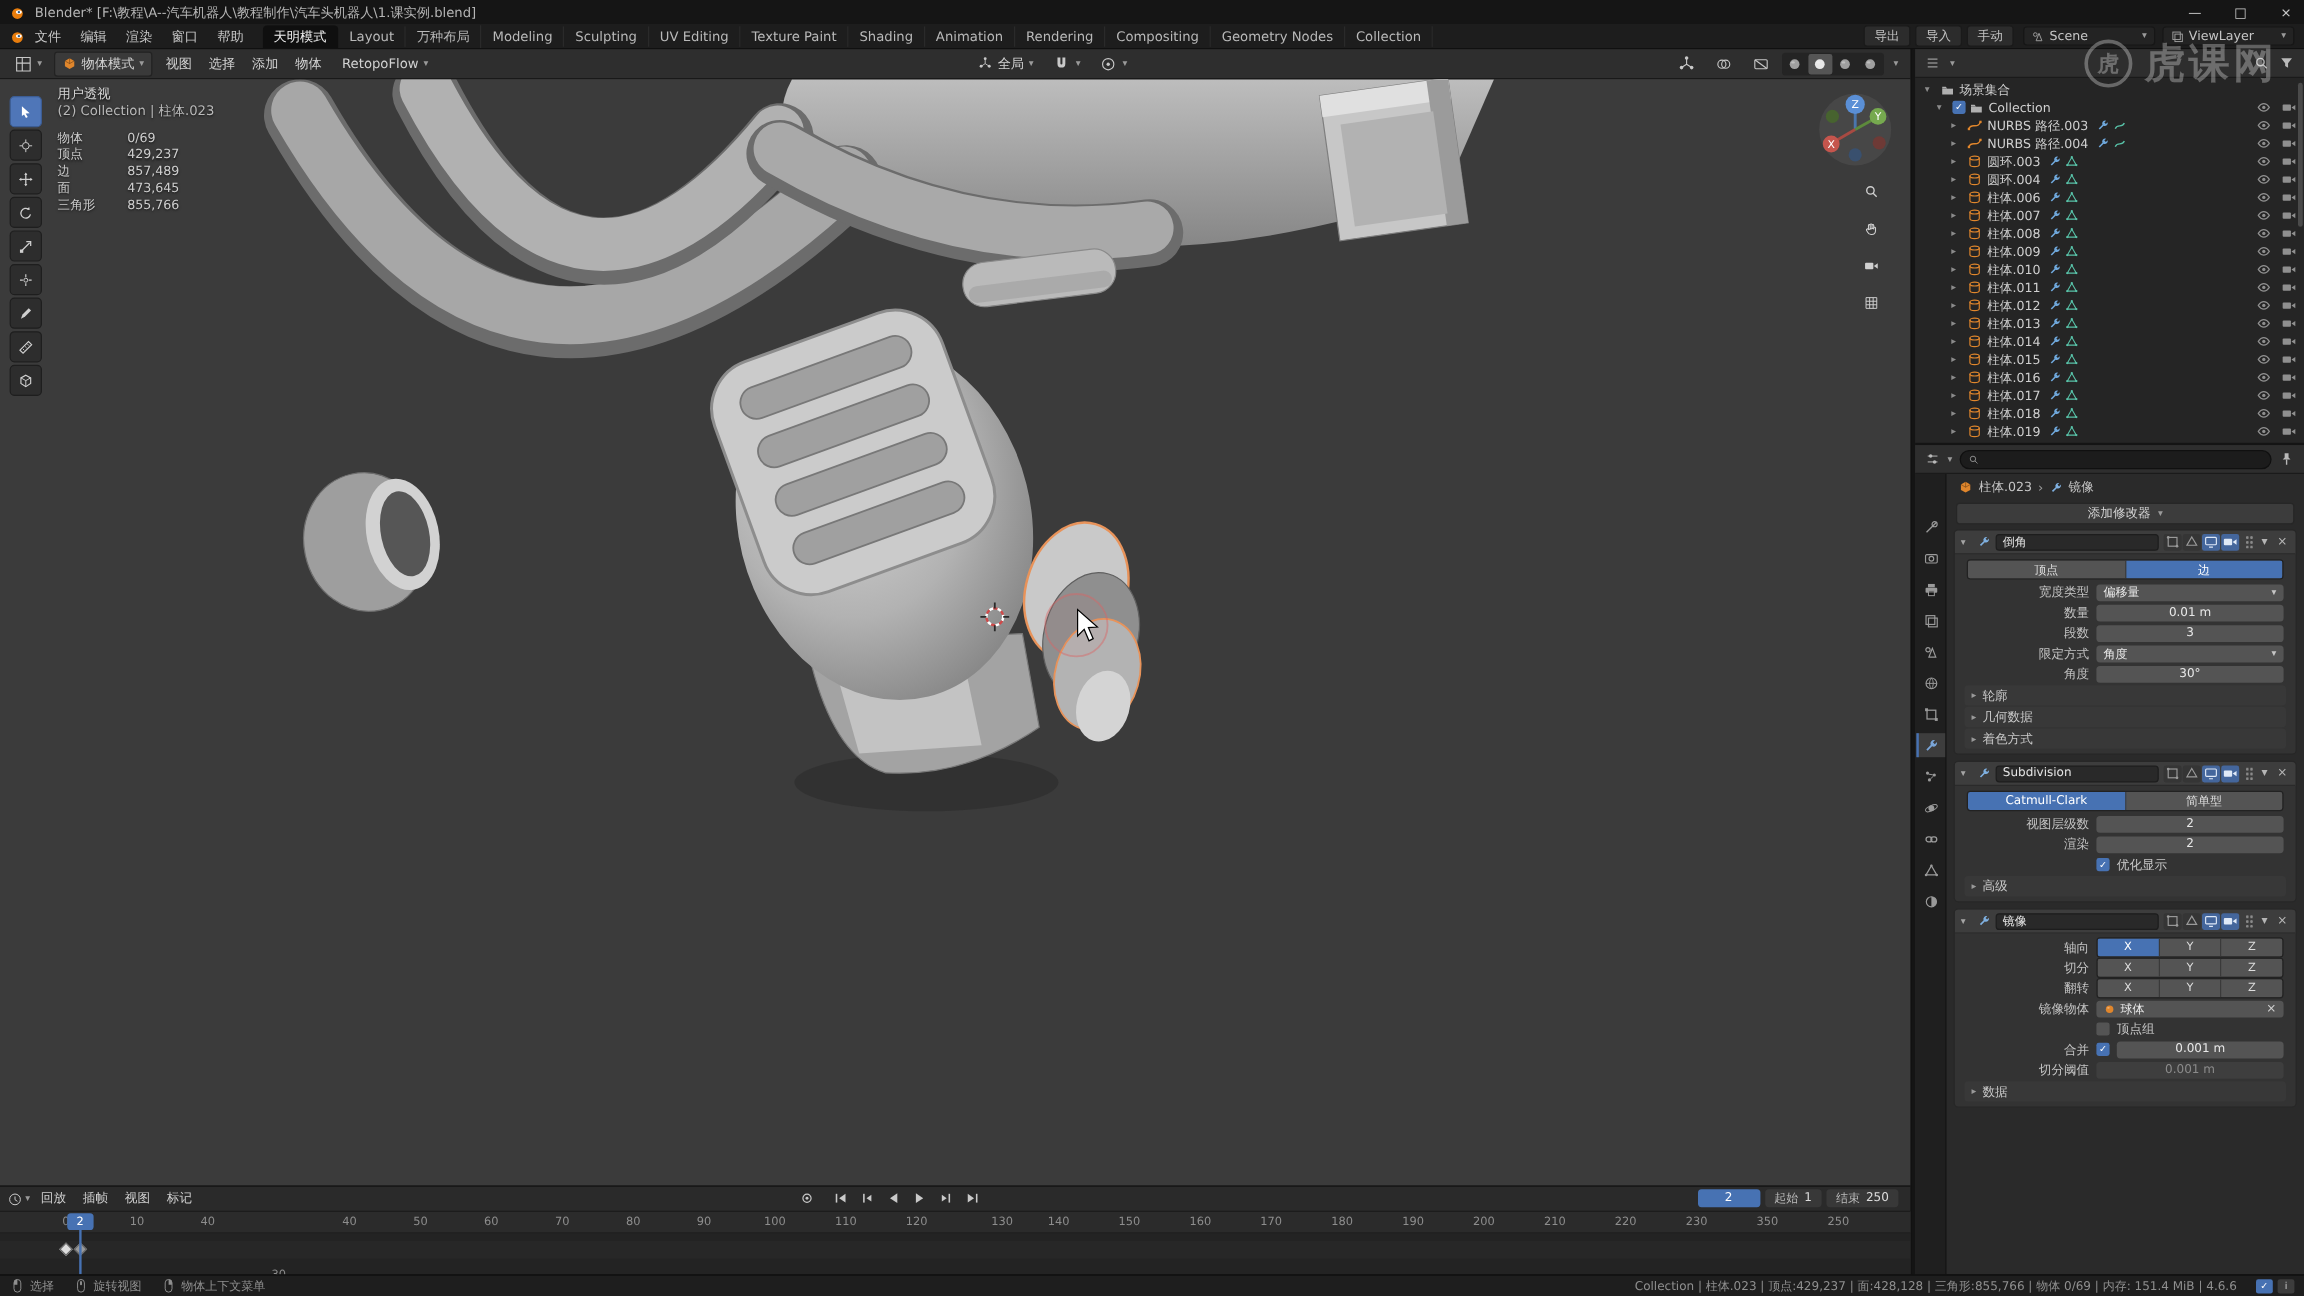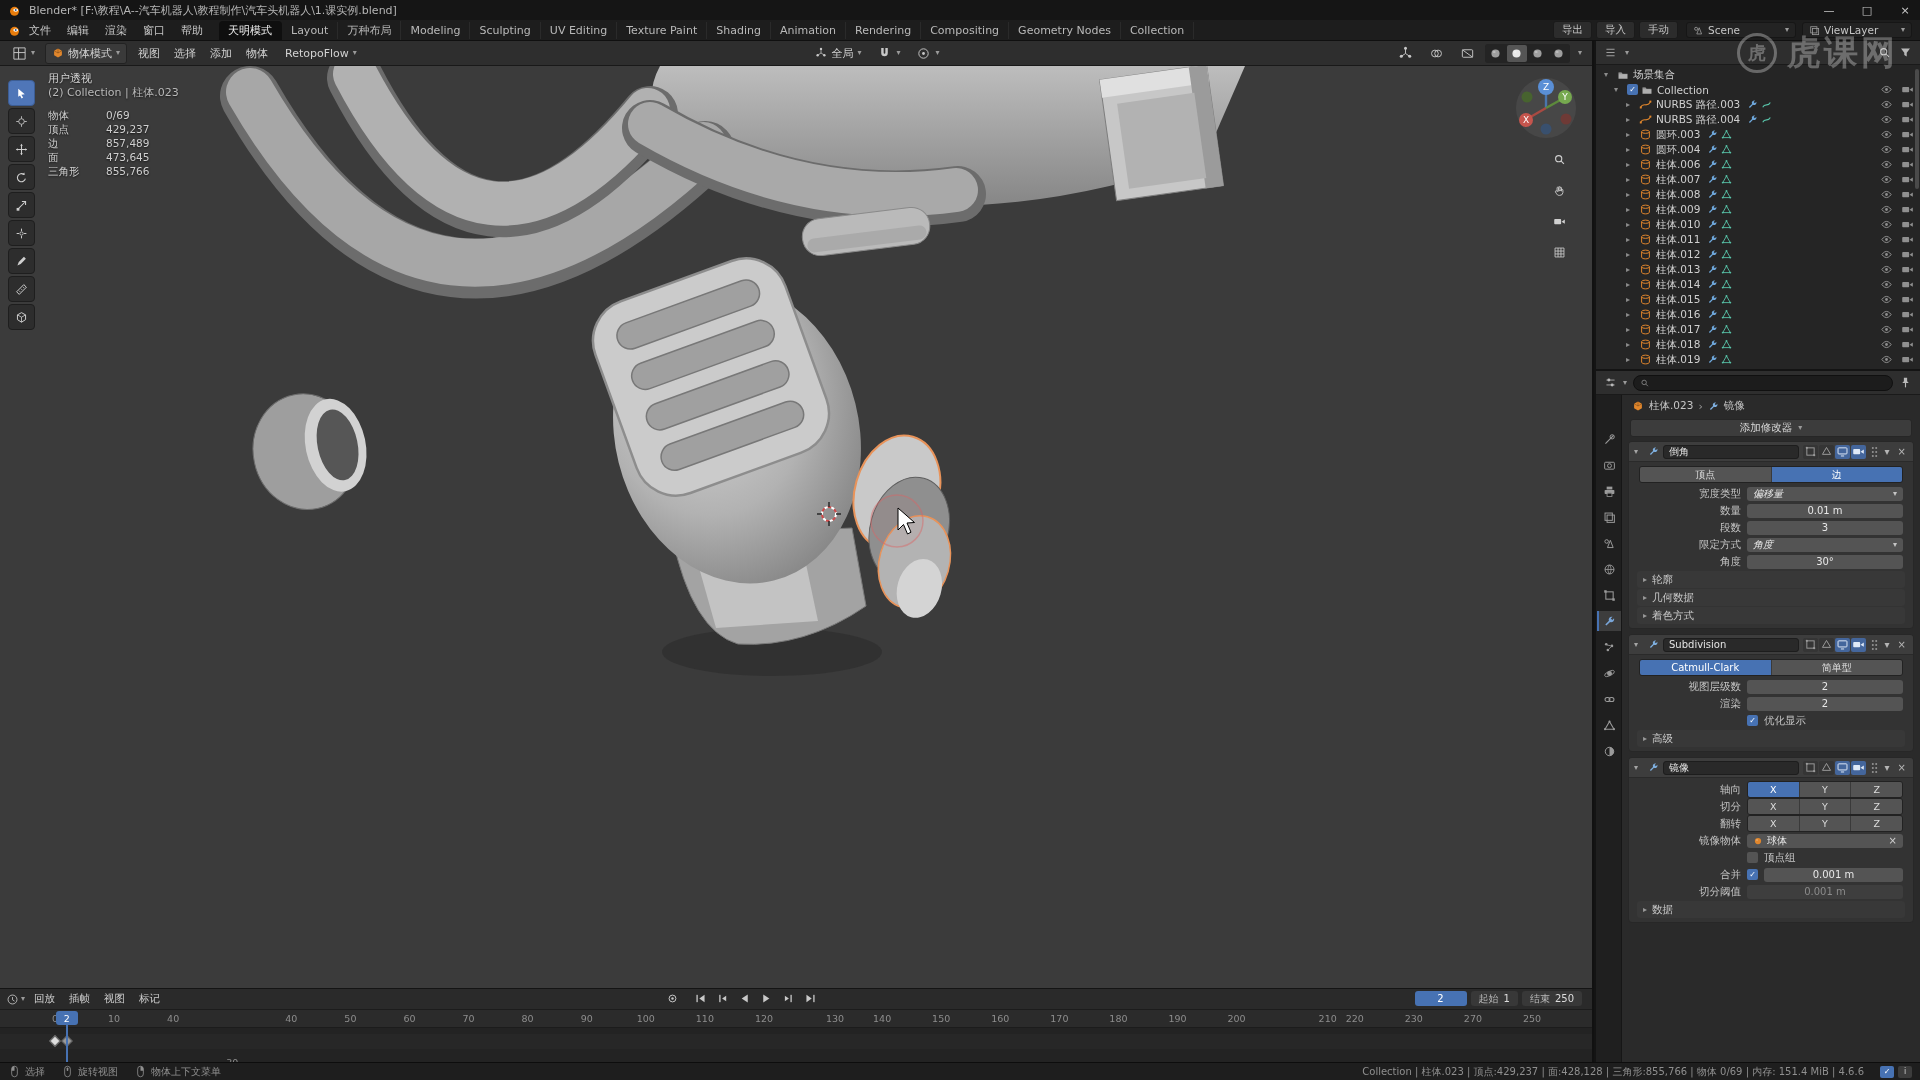--- a/index.html
+++ b/index.html
@@ -74,21 +74,21 @@
 .htg.on{background:#44669c;color:#dfe9f7;}
 .dots{width:7px;height:11px;background:radial-gradient(circle 1px,#8a8a8a 1px,transparent 1.2px) 0 0/3.5px 4px;margin:0 1px;}
 .hx{color:#b5b5b5;font-size:10px;padding:0 2px;}
 .seg{display:flex;margin:4px 10px 2px 10px;border-radius:3px;overflow:hidden;border:1px solid #222;}
 .segbtn{flex:1;height:15px;background:#545454;color:#ddd;display:flex;align-items:center;justify-content:center;font-size:10px;border-right:1px solid #3a3a3a;}
 .segbtn:last-child{border-right:none;}
 .segbtn.active{background:#4772b3;color:#fff;}
 .prow{height:17px;display:grid;grid-template-columns:112px 1fr;gap:6px;align-items:center;padding:0 10px 0 0;}
 .plabel{text-align:right;color:#c3c3c3;white-space:nowrap;overflow:hidden;}
 .field{height:14px;background:#545454;border-radius:3px;color:#e8e8e8;display:flex;align-items:center;justify-content:center;font-size:10px;padding:0 6px;min-width:0;}
-.prow.dd .field{justify-content:space-between;font-style:italic;}
+.prow.dd .field{justify-content:space-between;}
 .prow.dd .field::after{content:"▾";font-size:8px;color:#c5c5c5;}
 .field.disabled{background:#3e3e3e;color:#8b8b8b;}
 .field.obj{justify-content:flex-start;gap:4px;}
 .field.obj .fx{margin-left:auto;color:#cfcfcf;}
 .cbcell{display:flex;align-items:center;gap:6px;}
 .cb{width:11px;height:11px;background:#545454;border-radius:2px;display:flex;align-items:center;justify-content:center;font-size:8px;color:transparent;flex:0 0 auto;}
 .cb.checked{background:#4772b3;color:#fff;}
 .subpanel{height:17px;margin:1px 8px;background:#383838;border-radius:3px;display:flex;align-items:center;gap:5px;padding:0 6px;color:#c9c9c9;}
 .subpanel .exp2{font-size:8px;color:#999;}
 .xyzseg{display:flex;flex:1;border-radius:3px;overflow:hidden;border:1px solid #222;}
@@ -1676,24 +1676,24 @@
         <span class="tick" style="left: 44%;">110</span>
         <span class="tick" style="left: 48%;">120</span>
         <span class="tick" style="left: 52%; margin-left: 12px;">130</span>
         <span class="tick" style="left: 56%;">140</span>
         <span class="tick" style="left: 60%;">150</span>
         <span class="tick" style="left: 64%;">160</span>
         <span class="tick" style="left: 68%;">170</span>
         <span class="tick" style="left: 72%;">180</span>
         <span class="tick" style="left: 76%;">190</span>
         <span class="tick" style="left: 80%;">200</span>
-        <span class="tick" style="left: 84%; margin-left: 32px;">210</span>
+        <span class="tick" style="left: 84%;">210</span>
         <span class="tick" style="left: 88%;">220</span>
         <span class="tick" style="left: 92%;">230</span>
-        <span class="tick" style="left: 96%;">270</span>
+        <span class="tick" style="left: 96%;">350</span>
         <span class="tick" style="left: 100%;">250</span>
         <div class="kf" style="left: 0%;"></div>
         <div class="kf" style="left: 0.8%;"></div>
       </div>
     <div id="playhead-host" style="position:absolute;left:55px;right:60px;top:0;bottom:0;pointer-events:none;">
       <div id="playhead" style="pointer-events: auto; left: 0.8%;">
         <div class="line"></div>
         <div class="badge">2</div>
       </div>
     </div>

